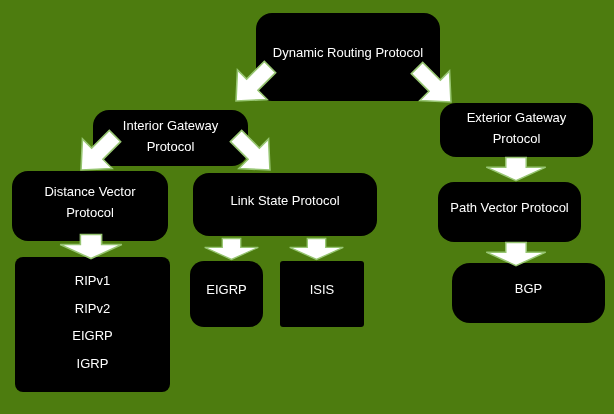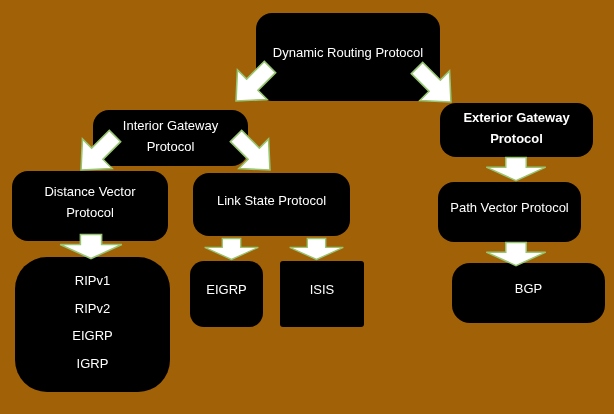--- a/index.html
+++ b/index.html
@@ -5,21 +5,21 @@
   html, body {
     margin: 0;
     padding: 0;
     background: #ffffff;
     font-family: "Liberation Sans", sans-serif;
   }
   .canvas {
     position: relative;
     width: 614px;
     height: 414px;
-    background: #a16207;
+    background: #4d7c0f;
     overflow: hidden;
   }
   .node {
     position: absolute;
     background: #000000;
     color: #ffffff;
     border-radius: 16px;
     display: flex;
     flex-direction: column;
     align-items: center;
@@ -28,26 +28,26 @@
     font-size: 13px;
     line-height: 21px;
     padding-bottom: 9px;
     box-sizing: border-box;
     z-index: 1;
   }
   .node .line { display: block; }
   
   .n-root { left: 256px; top: 13px;  width: 184px; height: 88px; }
   .n-igp  { left: 93px;  top: 110px; width: 155px; height: 56px; padding-bottom: 4px; }
-  .n-egp  { left: 440px; top: 103px; width: 153px; height: 54px; padding-bottom: 4px; font-weight: bold; }
+  .n-egp  { left: 440px; top: 103px; width: 153px; height: 54px; padding-bottom: 4px; }
   .n-dvp  { left: 12px;  top: 171px; width: 156px; height: 70px; }
-  .n-lsp  { left: 193px; top: 173px; width: 157px; height: 63px; }
+  .n-lsp  { left: 193px; top: 173px; width: 184px; height: 63px; }
   .n-pvp  { left: 438px; top: 182px; width: 143px; height: 60px; }
   .n-list { left: 15px;  top: 257px; width: 155px; height: 135px;
-            justify-content: space-between; padding: 13px 0 18px 0; border-radius: 32px; }
+            justify-content: space-between; padding: 13px 0 18px 0; border-radius: 8px; }
   .n-ospf { left: 190px; top: 261px; width: 73px;  height: 66px; border-radius: 14px; }
   .n-isis { left: 280px; top: 261px; width: 84px;  height: 66px; border-radius: 3px; }
   .n-bgp  { left: 440px; top: 263px; width: 153px; height: 60px; border-radius: 18px; margin-left: 12px; }
   
   .arrow {
     position: absolute;
     z-index: 2;
   }
   .a-root-igp { left: 230px; top: 58px;  transform: rotate(45deg); }
   .a-root-egp { left: 411px; top: 59px;  transform: rotate(-45deg); }

